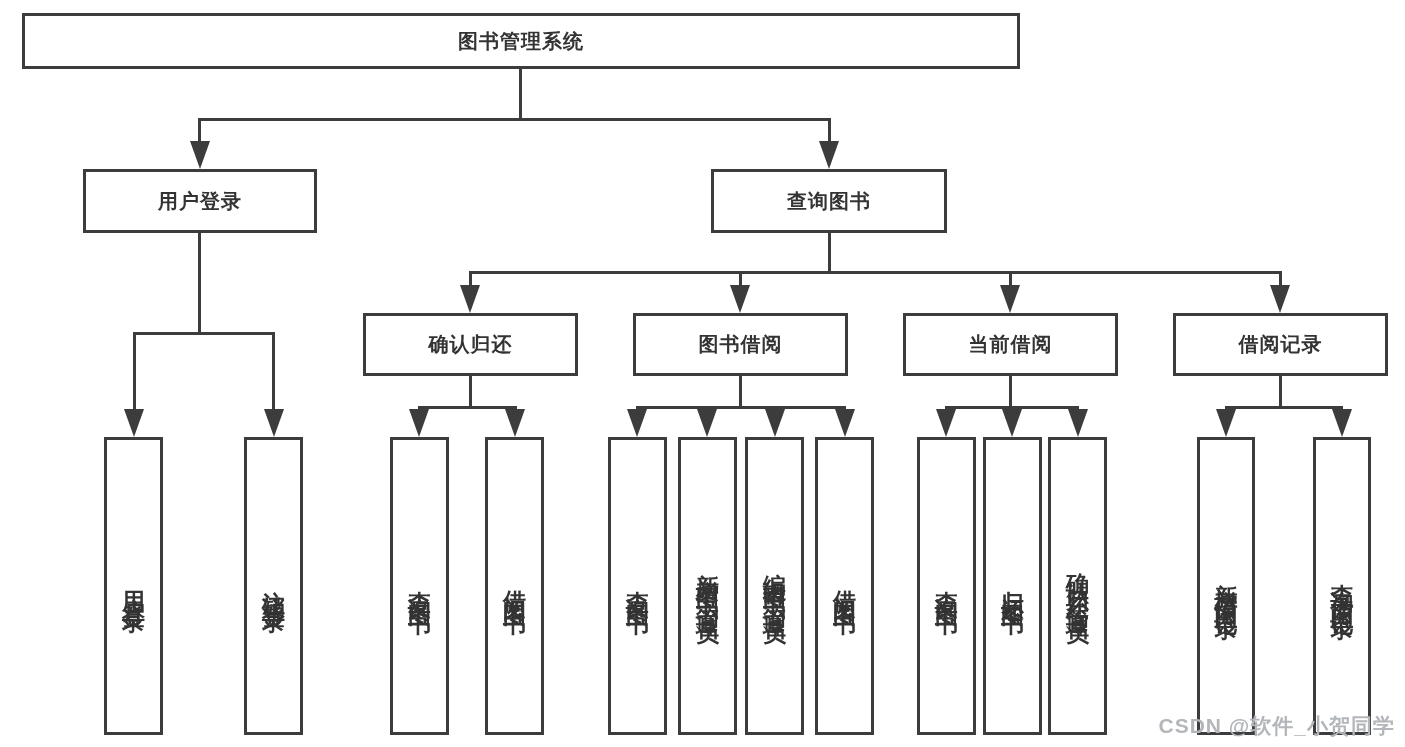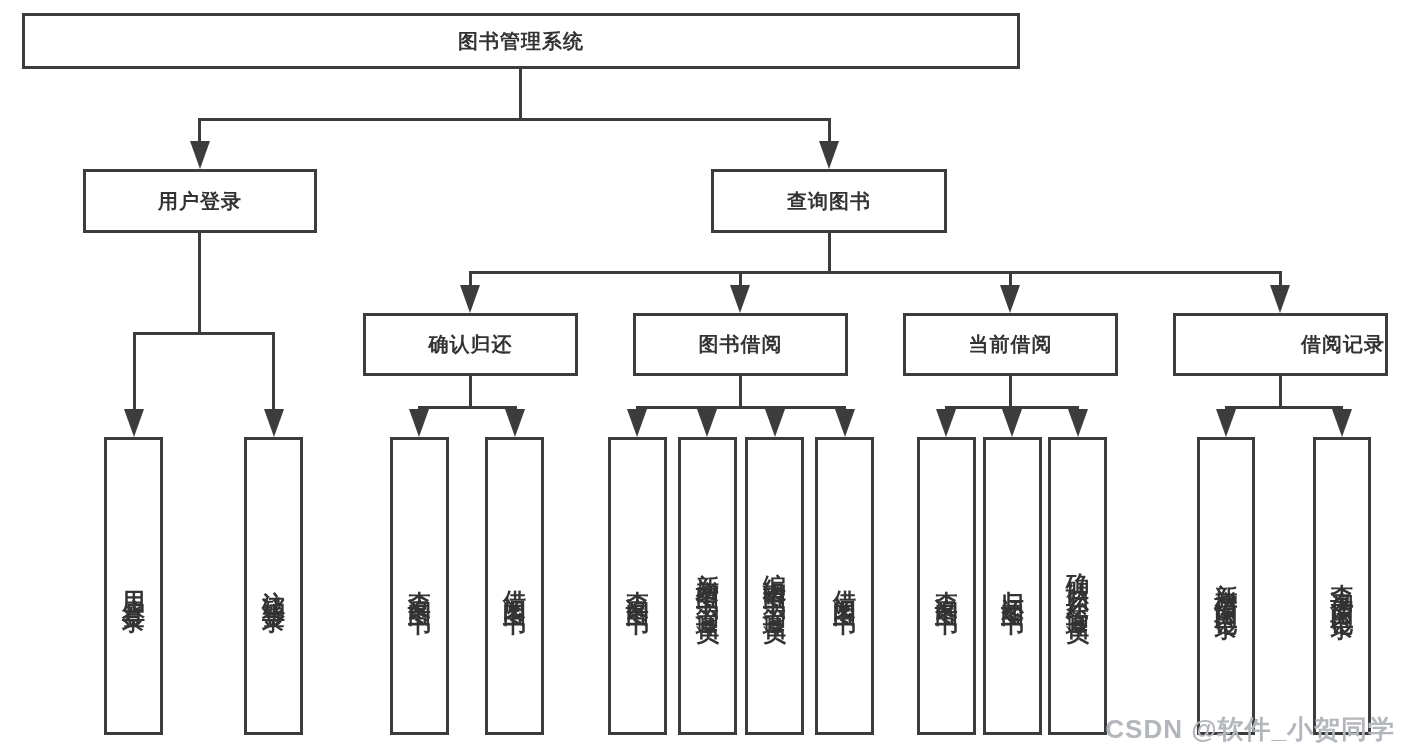--- a/index.html
+++ b/index.html
@@ -56,21 +56,21 @@
     position:absolute;
     width:0;height:0;
     border-left:10px solid transparent;
     border-right:10px solid transparent;
     border-top:28px solid var(--line);
   }
   .watermark{
     position:absolute;
     top:712px;
     right:10px;
-    font-size:26px;
+    font-size:21px;
     color:var(--wm);
     letter-spacing:1px;
     white-space:nowrap;
   }
 </style>
 </head>
 <body>
 
 <div class="canvas">
 
@@ -91,21 +91,21 @@
   </div>
 
   <div class="node" style="left:633px;top:313px;width:215px;height:63px;">
     <span>图书借阅</span>
   </div>
 
   <div class="node" style="left:903px;top:313px;width:215px;height:63px;">
     <span>当前借阅</span>
   </div>
 
-  <div class="node" style="left:1173px;top:313px;width:215px;height:63px;justify-content:flex-end;">
+  <div class="node" style="left:1173px;top:313px;width:215px;height:63px;">
     <span>借阅记录</span>
   </div>
 
   <div class="leaf" style="left:104px;">
     <span class="vtext">用户登录</span>
   </div>
   <div class="leaf" style="left:244px;">
     <span class="vtext">注销登录</span>
   </div>
 

